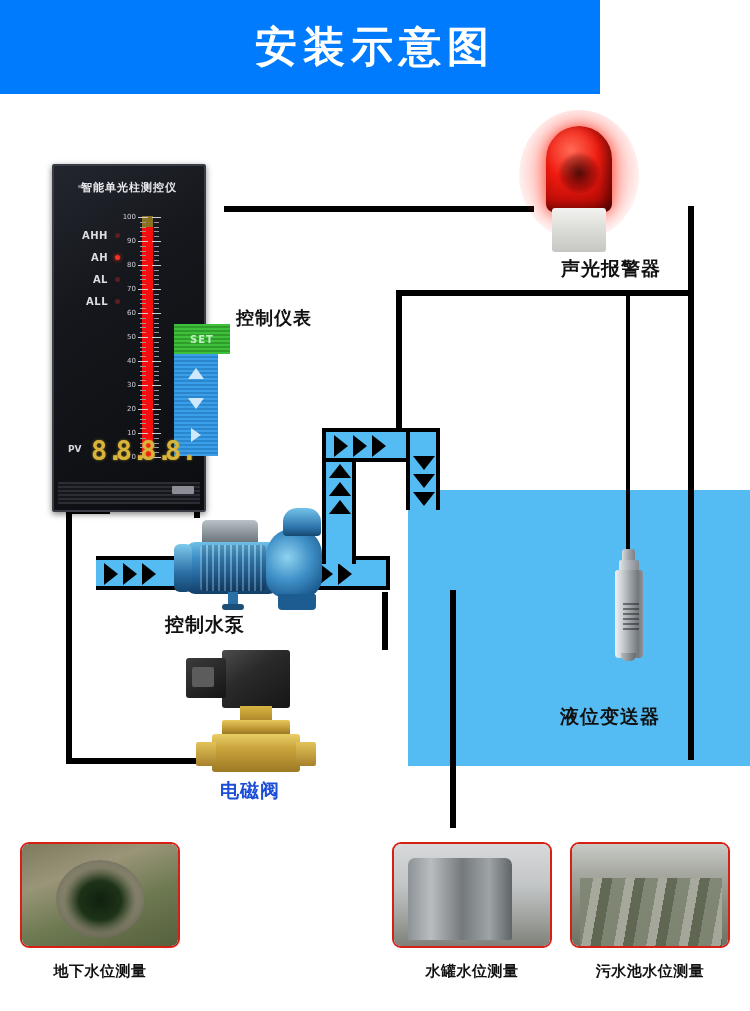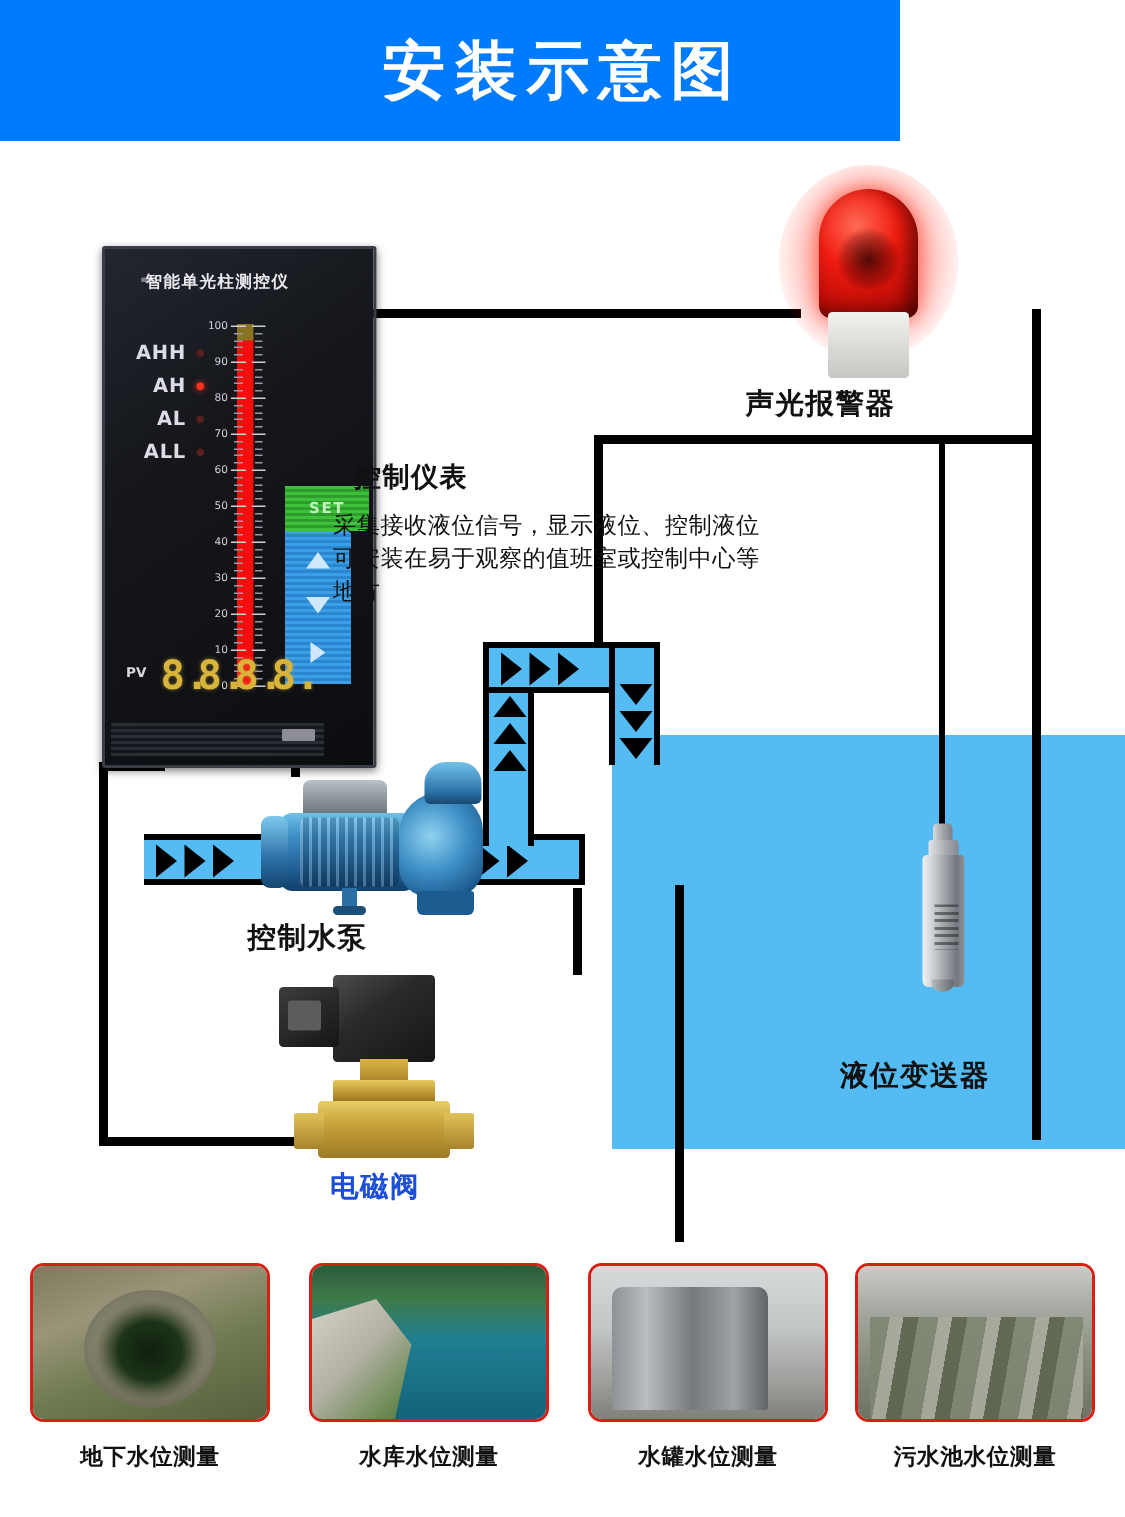--- a/index.html
+++ b/index.html
@@ -36,38 +36,37 @@
   
   .chev-row{position:absolute;display:flex;align-items:center;gap:5px;}
   .chev-col{position:absolute;display:flex;flex-direction:column;align-items:center;gap:4px;}
   .chev{width:0;height:0;}
   .chev-r{border-top:11px solid transparent;border-bottom:11px solid transparent;border-left:14px solid #000;}
   .chev-u{border-left:11px solid transparent;border-right:11px solid transparent;border-bottom:14px solid #000;}
   .chev-d{border-left:11px solid transparent;border-right:11px solid transparent;border-top:14px solid #000;}
 
   
   .instrument{
-    position:absolute;left:68px;top:70px;width:150px;height:344px;
+    position:absolute;left:52px;top:70px;width:150px;height:344px;
     background:linear-gradient(145deg,#23262e 0%,#15171c 35%,#0c0d11 100%);
     border:2px solid #3a3d45;border-radius:2px;
     box-shadow:0 2px 6px rgba(0,0,0,.5);
-    padding-left:29px;
   }
   .inst-brand{
     position:absolute;left:0;top:14px;width:150px;text-align:center;
     color:#e8e8ee;font-size:11px;font-weight:bold;letter-spacing:1px;
   }
   .inst-led-top{
     position:absolute;left:24px;top:19px;width:8px;height:3px;background:#7a7a85;border-radius:1px;
   }
   .alarm-list{position:absolute;left:10px;top:58px;width:56px;}
   .alarm-row{
     display:flex;align-items:center;justify-content:flex-end;height:22px;gap:7px;
   }
-  .alarm-label{color:#dcdce4;font-size:13px;font-weight:bold;letter-spacing:.5px;}
+  .alarm-label{color:#dcdce4;font-size:10px;font-weight:bold;letter-spacing:.5px;}
   .alarm-dot{width:5px;height:5px;border-radius:50%;background:#5a2020;}
   .alarm-dot.on{background:#ff3020;box-shadow:0 0 4px #ff3020;}
 
   
   .scale-wrap{position:absolute;left:66px;top:50px;width:46px;height:242px;}
   .scale-num{
     position:absolute;right:30px;color:#cfcfd8;font-size:7px;transform:translateY(-50%);
   }
   .scale-tick{position:absolute;right:18px;width:10px;height:1px;background:#cfcfd8;}
   .scale-tick.minor{right:20px;width:6px;background:#9a9aa4;}
@@ -130,21 +129,21 @@
   }
   .beacon-dome:after{
     content:"";position:absolute;left:12px;top:26px;width:42px;height:42px;
     background:radial-gradient(circle at 50% 50%,rgba(20,0,0,.72) 0%,rgba(60,0,0,.28) 55%,rgba(0,0,0,0) 72%);
   }
   .beacon-base{
     position:absolute;left:33px;top:98px;width:54px;height:44px;border-radius:3px;
     background:linear-gradient(#f2f2f0,#d9d9d5 55%,#c6c6c2);
   }
   .beacon-label{
-    position:absolute;left:-22px;top:146px;width:164px;text-align:left;
+    position:absolute;left:-22px;top:146px;width:164px;text-align:right;
     font-size:19px;font-weight:bold;color:#111;letter-spacing:1px;
   }
 
   
   .pump{position:absolute;left:170px;top:414px;width:170px;height:108px;}
   .pump-motor{
     position:absolute;left:16px;top:34px;width:92px;height:52px;border-radius:9px;
     background:linear-gradient(180deg,#6fc0e8 0%,#3d8ec6 30%,#1f5e93 72%,#123f68 100%);
   }
   .pump-fins{
@@ -522,21 +521,20 @@
 
   <div class="beacon">
     <div class="beacon-glow"></div>
     <div class="beacon-dome"></div>
     <div class="beacon-base"></div>
     <div class="beacon-label">声光报警器</div>
   </div>
 
   <div class="callout">
     <div class="callout-title">控制仪表</div>
-    <div class="callout-body">采集接收液位信号，显示液位、控制液位可安装在易于观察的值班室或控制中心等地方</div>
   </div>
 
   <div class="pump">
     <div class="pump-top"></div>
     <div class="pump-motor"></div>
     <div class="pump-fins"></div>
     <div class="pump-endcap"></div>
     <div class="pump-volute"></div>
     <div class="pump-inlet"></div>
     <div class="pump-foot"></div>
@@ -569,26 +567,20 @@
 
 <div class="strip">
 
   <div class="card" style="left:20px;">
     <div class="thumb">
       <div class="art art-well"></div>
     </div>
     <div class="caption">地下水位测量</div>
   </div>
 
-  <div class="card" style="left:206px;">
-    <div class="thumb">
-      <div class="art art-res"></div>
-    </div>
-    <div class="caption">水库水位测量</div>
-  </div>
 
   <div class="card" style="left:392px;">
     <div class="thumb">
       <div class="art art-tank"></div>
     </div>
     <div class="caption">水罐水位测量</div>
   </div>
 
   <div class="card" style="left:570px;">
     <div class="thumb">

